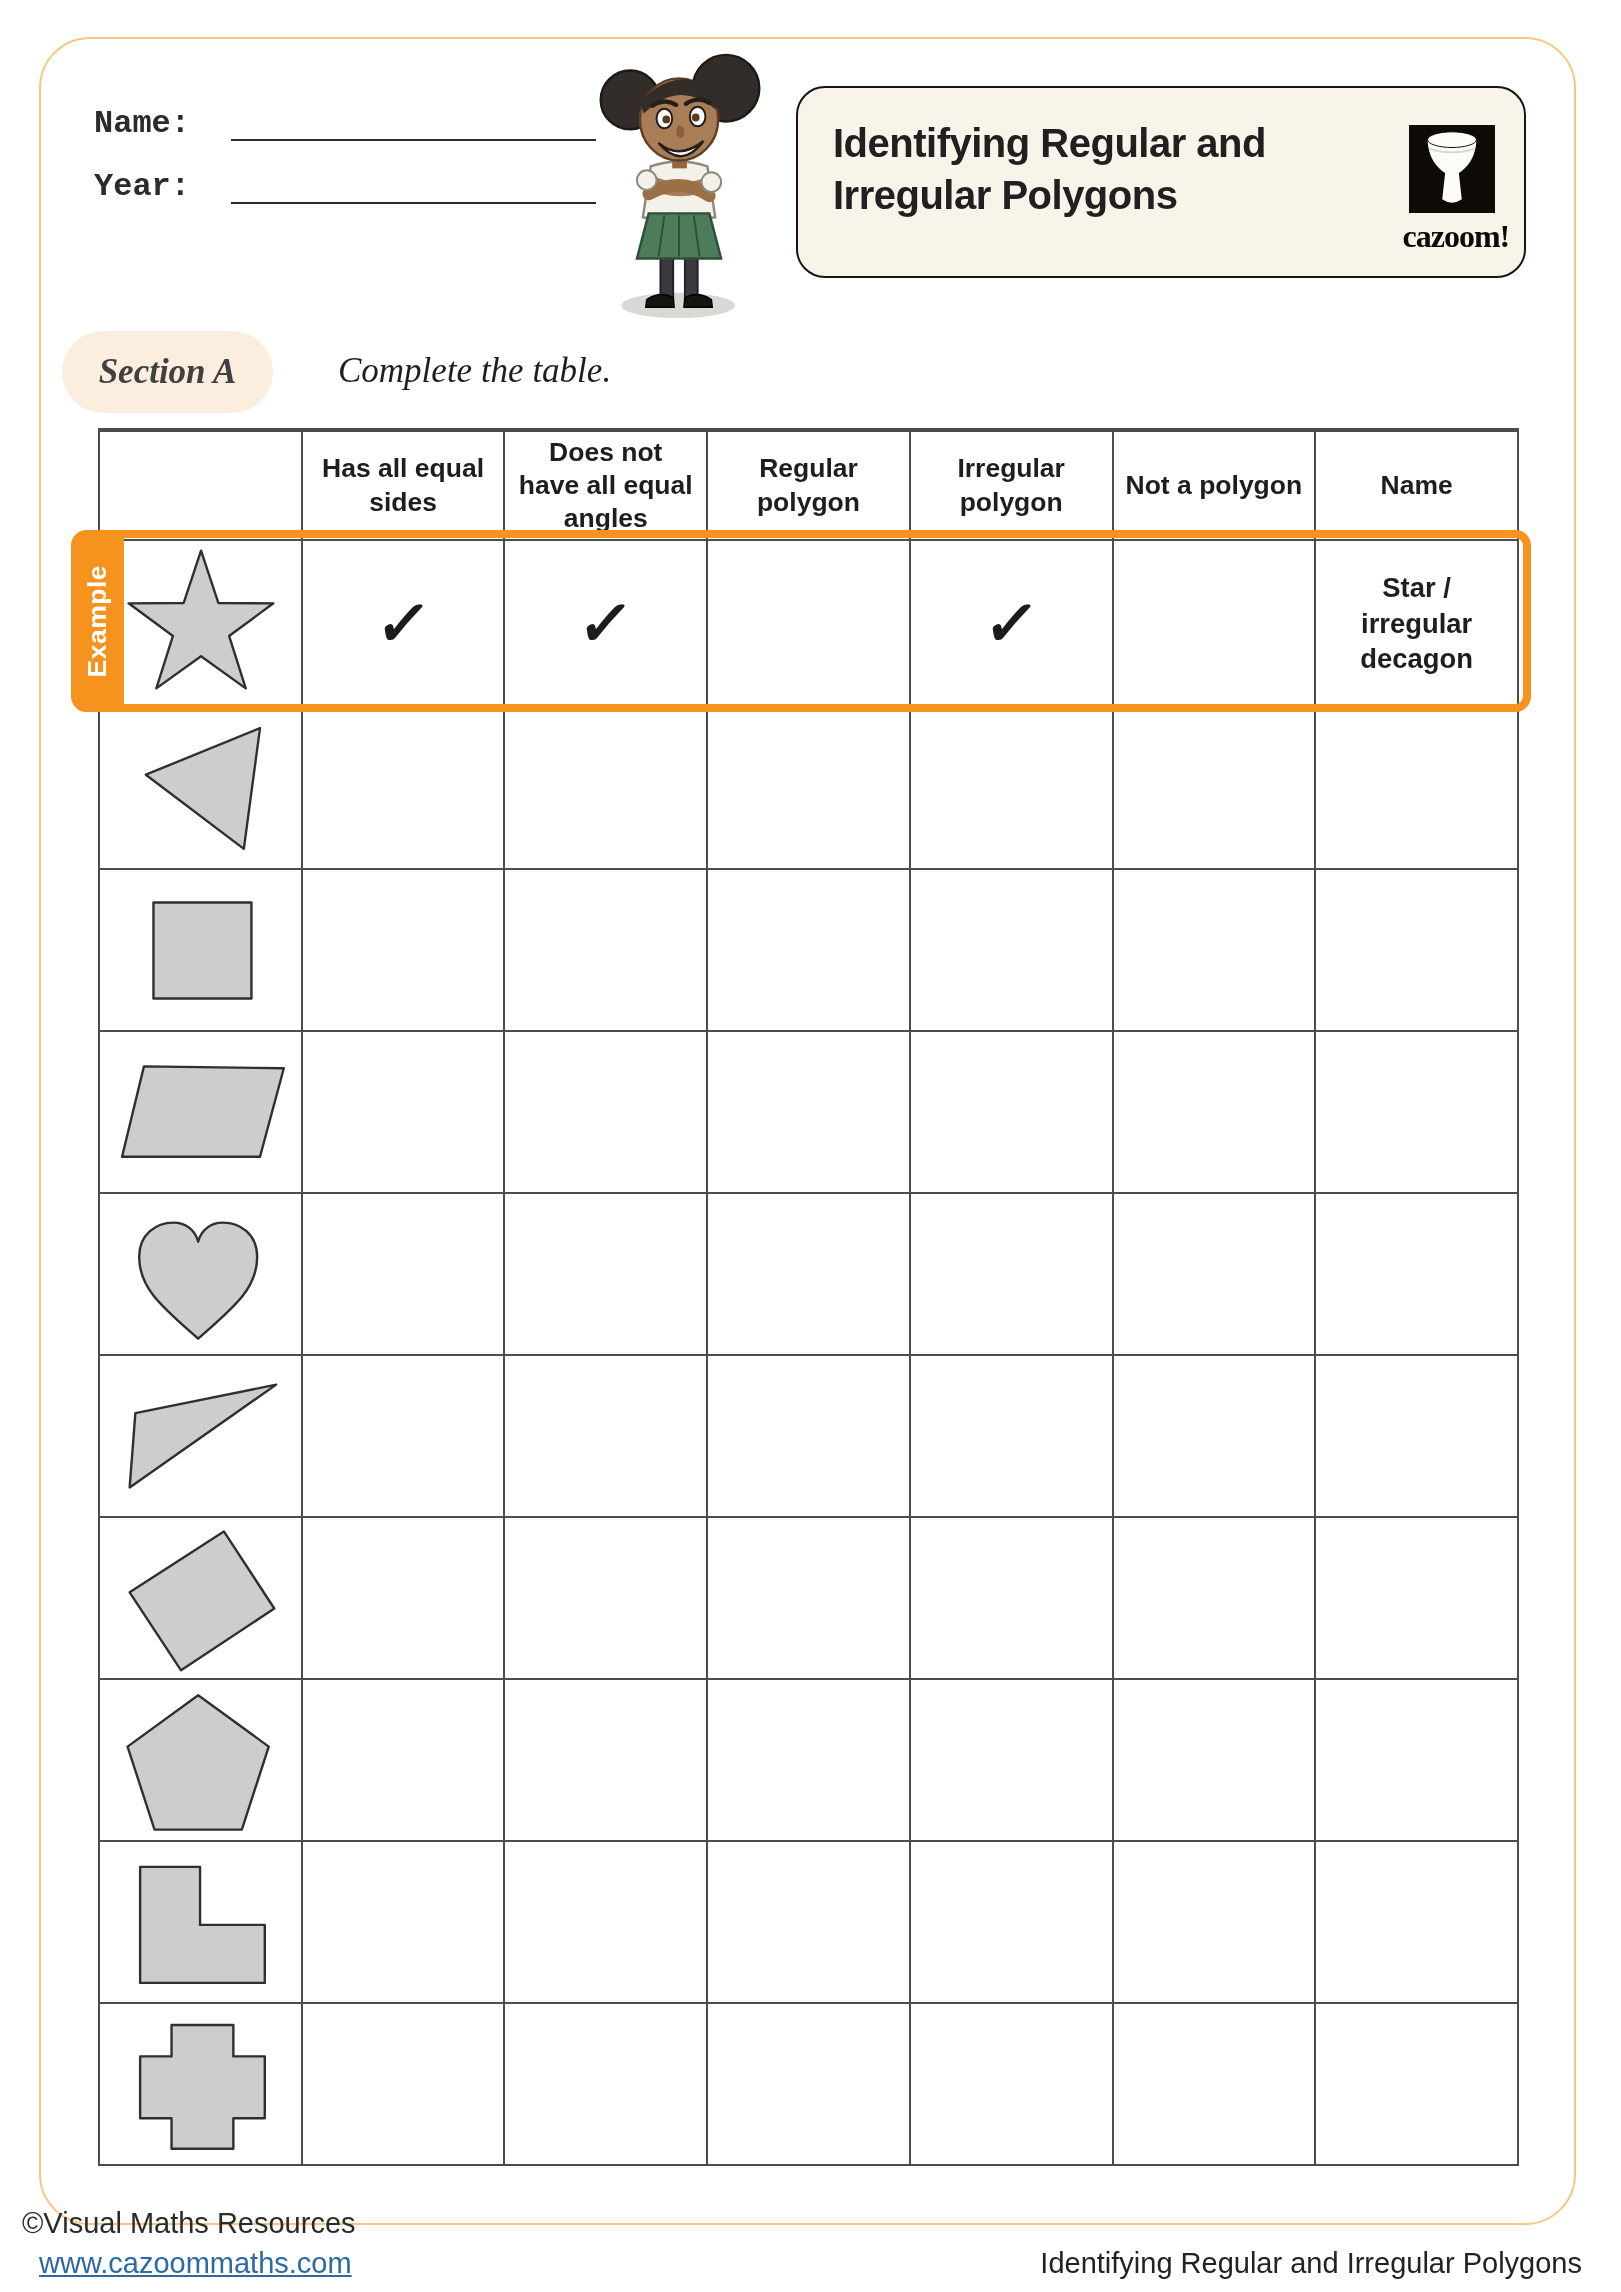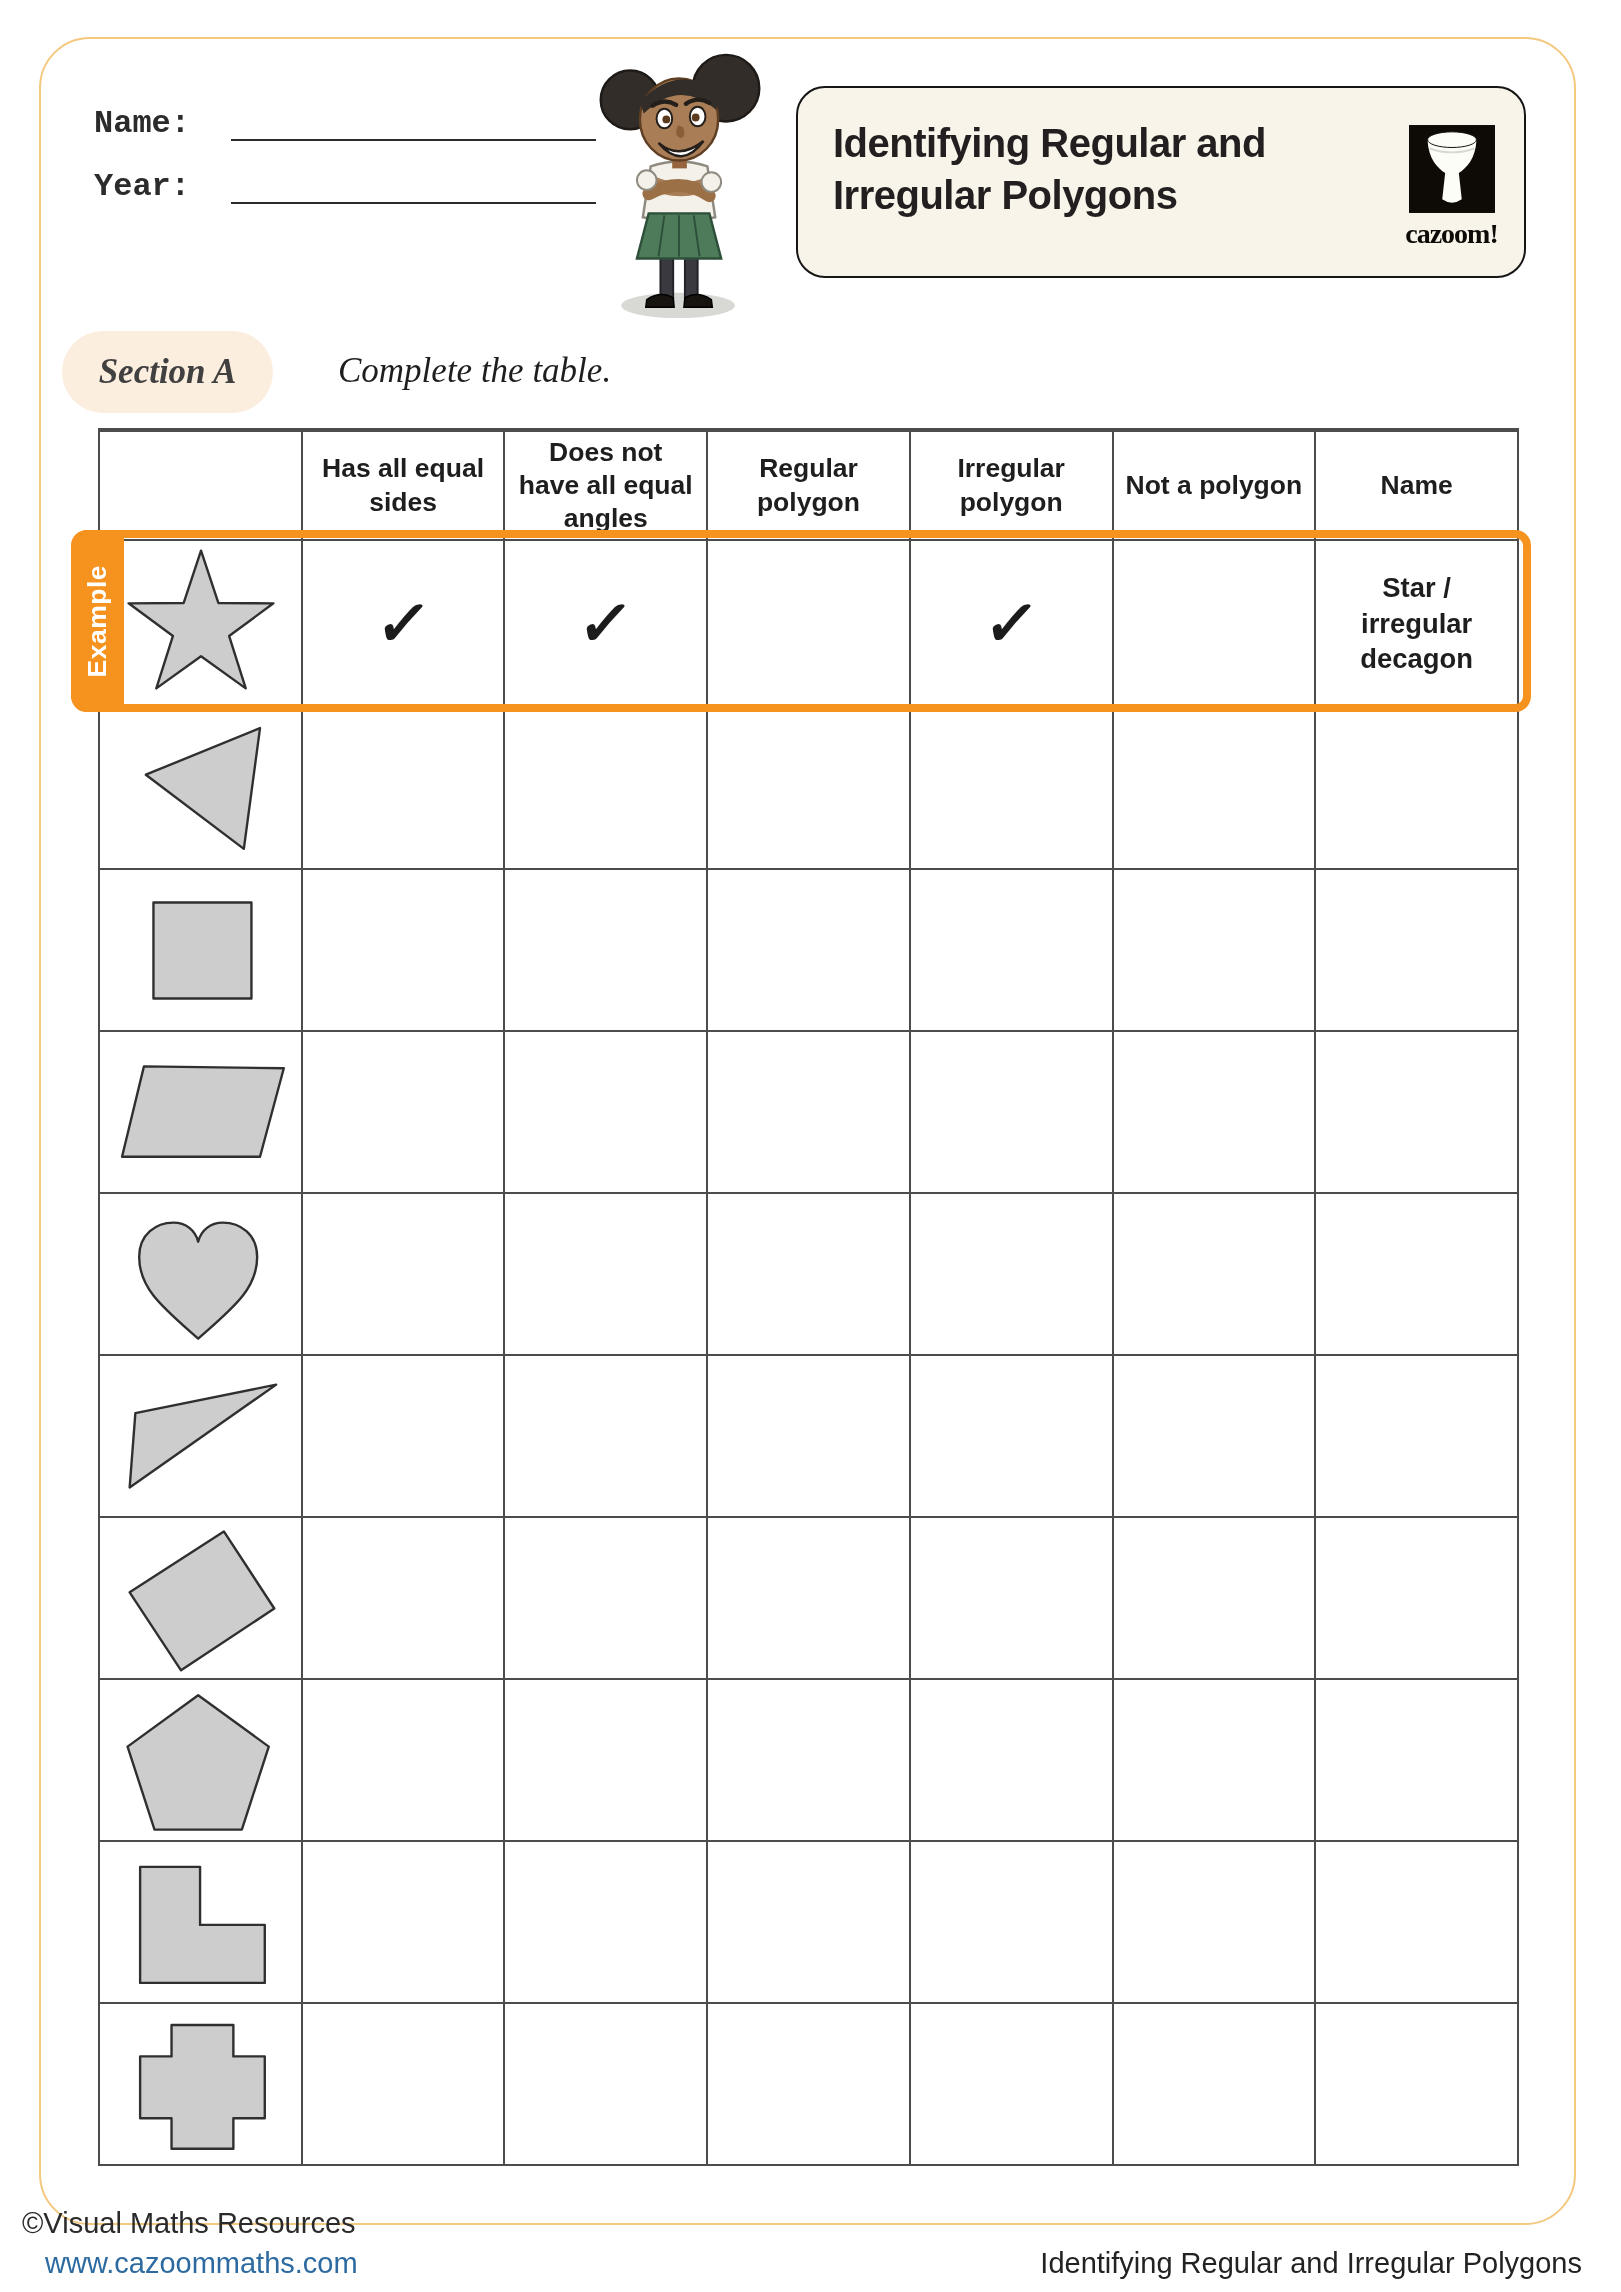--- a/index.html
+++ b/index.html
@@ -18,21 +18,21 @@
   
   .girl{position:absolute;left:588px;top:49px;width:186px;height:274px;}
 
   
   .title-box{position:absolute;left:796px;top:86px;width:730px;height:192px;background:var(--titlebox-bg);
              border:2.9px solid #161616;border-radius:29px;box-sizing:border-box;}
   .title-box h1{position:absolute;left:35px;top:29px;width:549px;margin:0;font-size:40px;line-height:1.3;
                 font-weight:bold;color:#231F20;letter-spacing:-0.5px;}
   .logo{position:absolute;right:23.5px;top:37px;width:98px;text-align:center;}
   .logo-mark{width:86px;height:88px;margin:0 auto;}
-  .logo-text{font-family:"Liberation Serif","DejaVu Serif",serif;font-weight:bold;font-size:28px;color:#0E0B07;
+  .logo-text{font-family:"Liberation Serif","DejaVu Serif",serif;font-weight:bold;font-size:32px;color:#0E0B07;
              letter-spacing:-1px;margin-top:1px;}
 
   
   .section-pill{position:absolute;left:62px;top:331px;width:211px;height:82px;background:var(--section-bg);
                 border-radius:43px;display:flex;align-items:center;justify-content:center;
                 font-family:Liberation Serif, serif;font-style:italic;font-weight:bold;
                 font-size:35px;color:#404040;}
   .section-instruction{position:absolute;left:302px;top:351px;font-family:"Liberation Serif","DejaVu Serif",serif;
                 font-style:italic;font-size:35px;color:#1E1E1E;margin-left:36px;}
 
@@ -50,21 +50,21 @@
   
   .example-outline{position:absolute;left:71px;top:530px;width:1460px;height:182px;box-sizing:border-box;
                    border:8.8px solid var(--accent);border-radius:15.7px;pointer-events:none;z-index:4;}
   .example-tab{position:absolute;left:71px;top:530px;width:53px;height:182px;background:var(--accent);
                border-radius:17.6px 0 0 17.6px;display:flex;align-items:center;justify-content:center;z-index:5;}
   .example-tab span{writing-mode:vertical-rl;transform:rotate(180deg);color:#fff;font-size:26.5px;font-weight:bold;
                letter-spacing:0.5px;}
 
   
   .f-copy{position:absolute;left:22px;top:2207px;font-size:29px;color:#2A2A2A;}
-  .f-link{position:absolute;left:39px;top:2247px;font-size:29px;color:var(--link-blue);cursor:pointer;margin-left:6px;}
+  .f-link{position:absolute;left:39px;top:2247px;font-size:29px;color:var(--link-blue);text-decoration:underline;cursor:pointer;}
   .f-title{position:absolute;right:39px;top:2247px;font-size:29px;color:#222222;}
 </style>
 </head>
 <body>
 
 <div class="sheet" style="--accent: #F6921E; --frame-border: #F5C87F; --section-bg: #FCEEDE; --titlebox-bg: #F8F4EA; --table-border: #4C4C4C; --link-blue: #2C6AA0;">
   <div class="frame"></div>
 
   <div class="field-row" style="top:106px">
     <span class="field-label">Name:</span>

